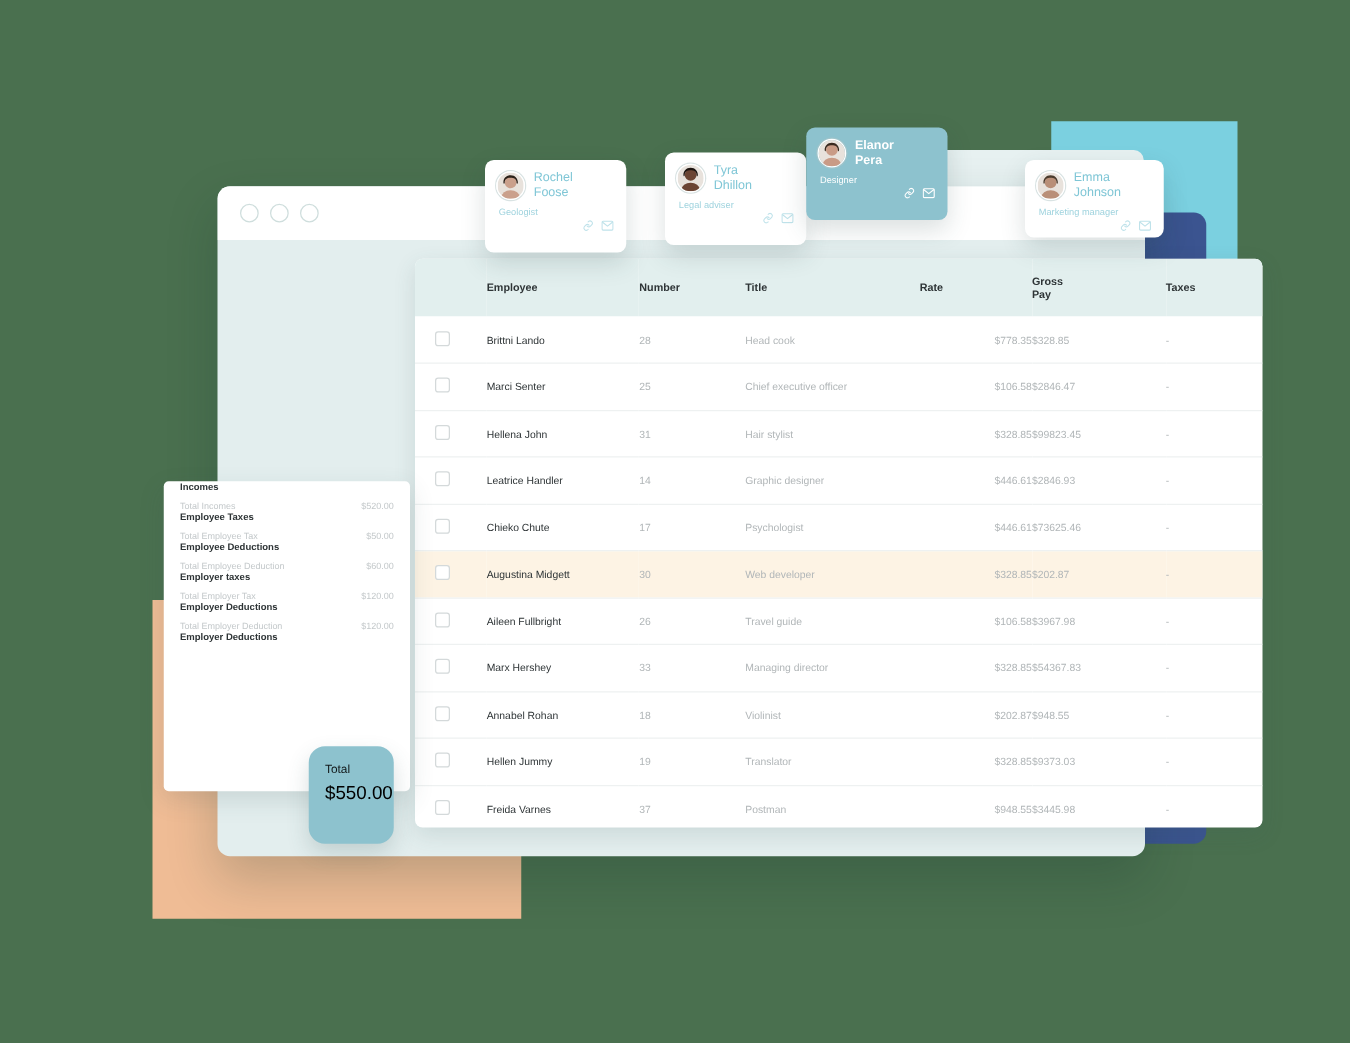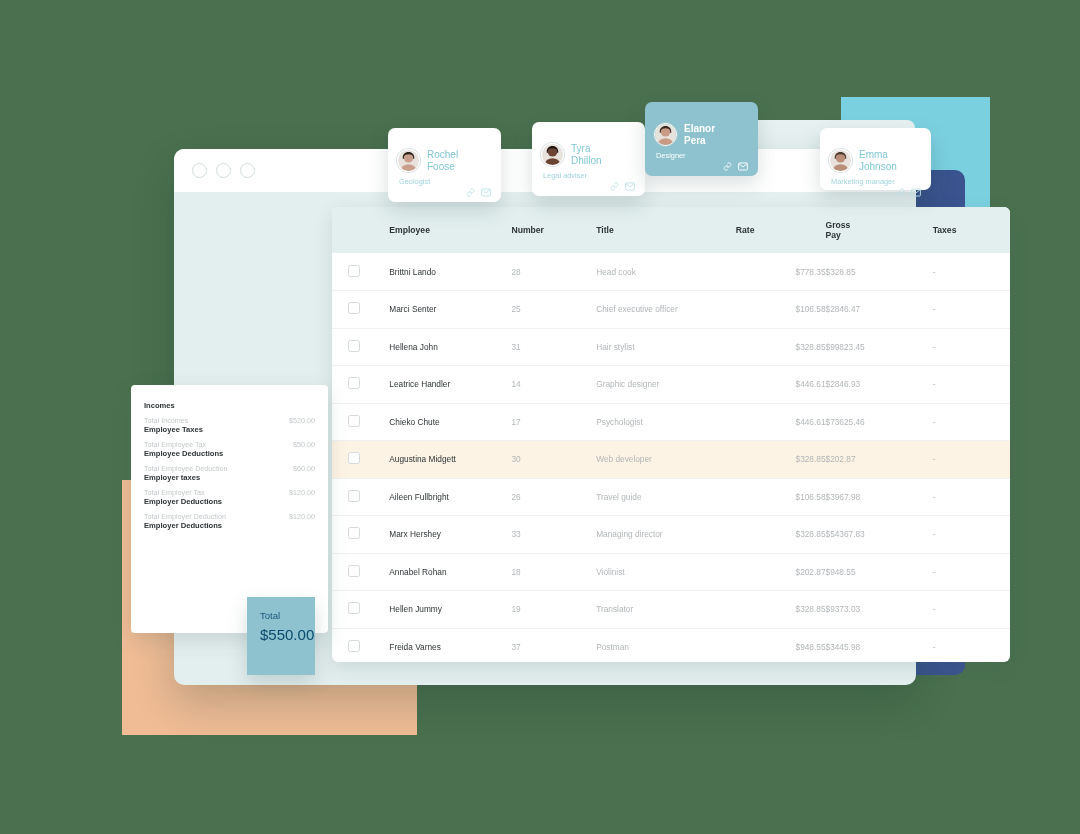--- a/index.html
+++ b/index.html
@@ -108,48 +108,48 @@
   .col-gross { width: 86px; }
   .col-tax   { width: 62px; }
   .col-ded   { width: 0px; }
 
   
   .payroll {
     position: absolute; left: 131px; top: 385px;
     width: 197px; height: 248px;
     background: #ffffff; border-radius: 4px;
     box-shadow: 0 7px 20px rgba(60,90,90,0.16);
-    padding: 16px 13px;
+    padding: 0 13px;
   }
   .pay-row {
     display: flex; justify-content: space-between; align-items: baseline;
   }
   .pay-head { font-size: 7.6px; color: #2e3436; font-weight: 700; margin-top: 7px; }
   .pay-head:first-child { margin-top: 0; }
   .pay-sub { font-size: 7.2px; color: #c3c8ca; margin-top: 6px; }
   .pay-val { font-size: 7.2px; color: #c3c8ca; }
   .total-badge {
     position: absolute; left: 247px; top: 597px;
     width: 68px; height: 78px;
-    background: #8dc2ce; border-radius: 0;
+    background: #8dc2ce; border-radius: 13px;
     box-shadow: 0 8px 18px rgba(60,90,90,0.2);
-    padding: 13px 0 0 13px; color: #0c4a6e;
+    padding: 13px 0 0 13px; color: #000000;
   }
   .total-label { font-size: 9.5px; opacity: .88; }
   .total-amount { font-size: 15px; font-weight: 500; margin-top: 5px; }
 
   
   .pcard {
     position: absolute;
     background: #ffffff; border-radius: 7px;
     box-shadow: 0 8px 20px rgba(40,70,70,0.17);
     padding: 9px 10px 7px 9px;
   }
   .pcard.teal { background: #8dc2ce; }
-  .pcard-top { display: flex; gap: 7px; margin-top: 12px; }
+  .pcard-top { display: flex; gap: 7px; }
   .avatar {
     width: 23px; height: 23px; border-radius: 50%;
     border: 1.6px solid #ffffff; flex: 0 0 auto;
     box-shadow: 0 0 0 1px rgba(180,200,200,.5);
     overflow: hidden; position: relative;
   }
   .pcard-name {
     font-size: 10px; line-height: 12px; font-weight: 400;
     color: #7fc6d6; max-width: 62px;
   }

